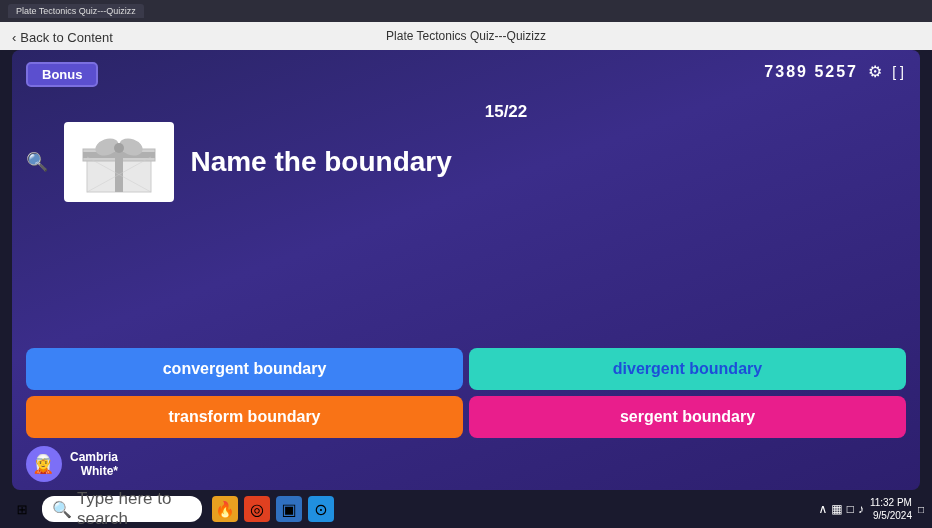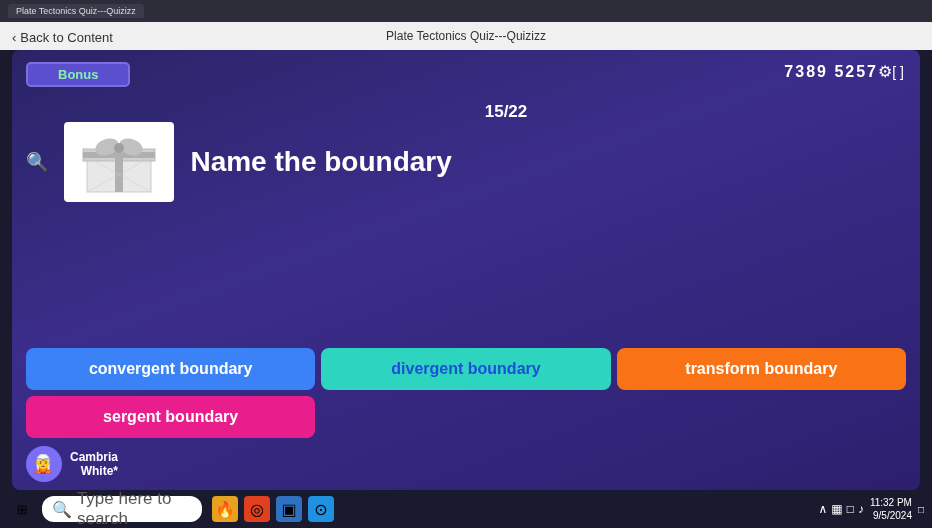--- a/index.html
+++ b/index.html
@@ -78,34 +78,35 @@
       flex-direction: column;
     }
 
     
     .bonus-badge {
       position: absolute;
       top: 12px;
       left: 14px;
       background: #5b4fcf;
       border: 2px solid #7b6fe0;
-      color: #86efac;
+      color: #ffffff;
       font-size: 13px;
       font-weight: bold;
-      padding: 3px 30px;
+      padding: 3px 14px;
       border-radius: 5px;
     }
 
     
     .top-controls {
       position: absolute;
       top: 12px;
       right: 16px;
       display: flex;
       align-items: center;
+      gap: 10px;
       color: white;
       font-size: 14px;
       justify-content: center;
     }
     .code-display {
       font-size: 16px;
       font-weight: bold;
       letter-spacing: 2px;
     }
     .gear-icon {
@@ -171,21 +172,21 @@
       font-weight: bold;
     }
 
     
     .answers-grid {
       position: absolute;
       bottom: 52px;
       left: 14px;
       right: 14px;
       display: grid;
-      grid-template-columns: 1fr 1fr 1fr;
+      grid-template-columns: 1fr 1fr;
       gap: 6px;
       height: 90px;
     }
 
     .answer-btn {
       border: none;
       border-radius: 8px;
       cursor: pointer;
       font-size: 16px;
       font-weight: bold;

